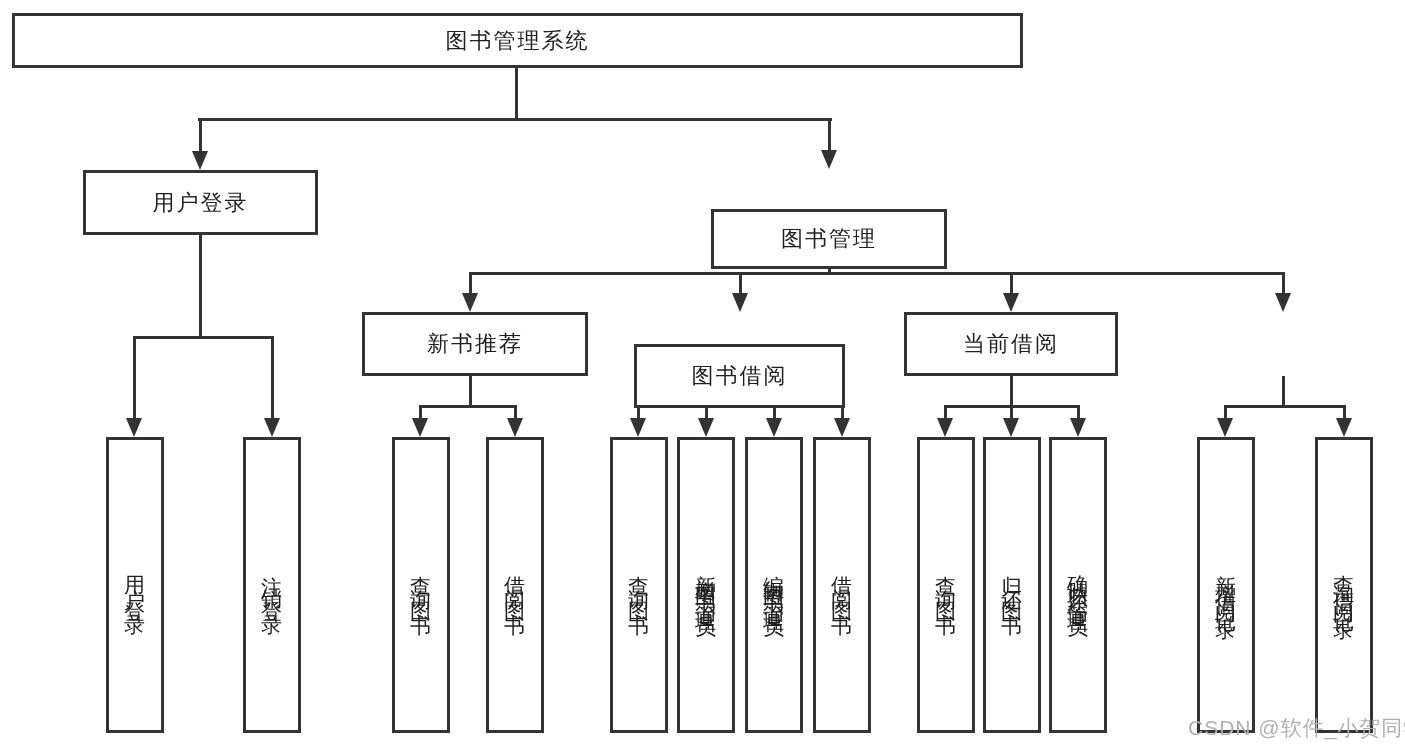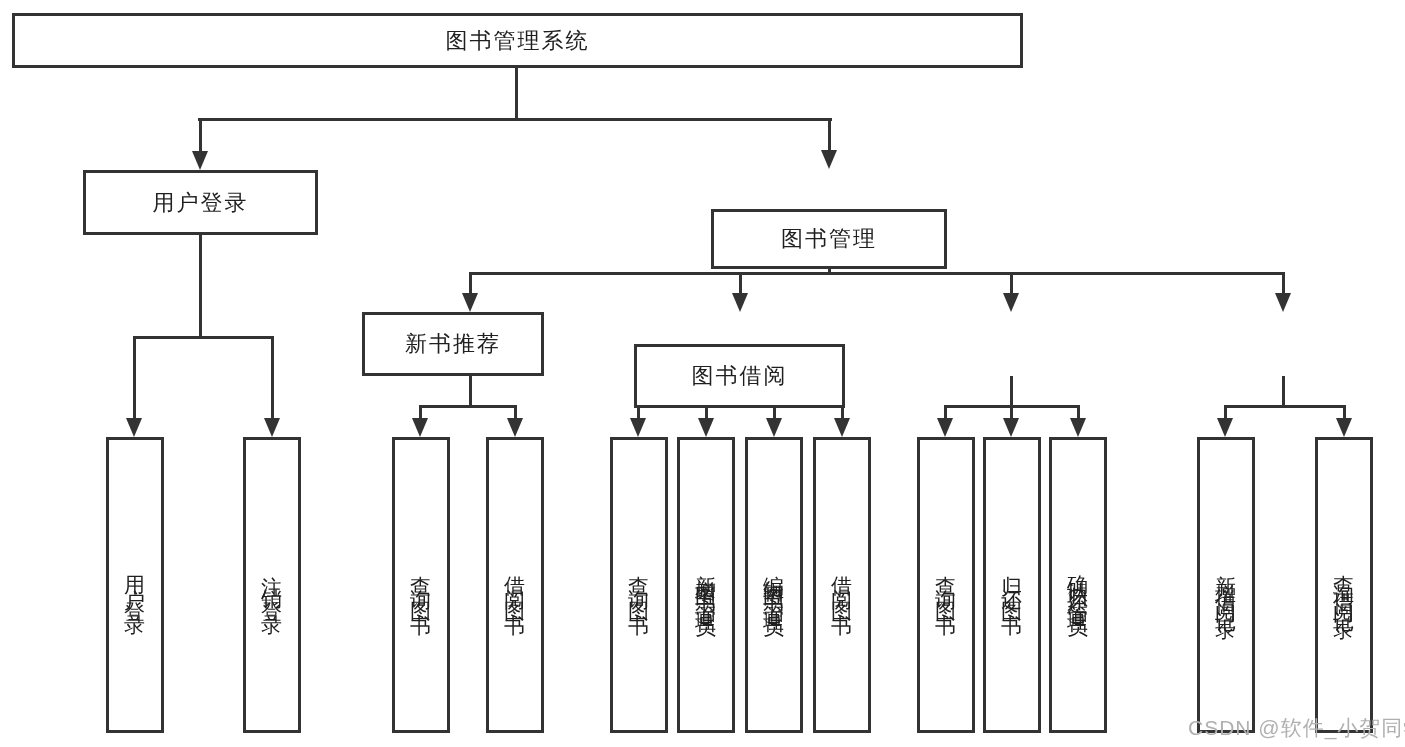--- a/index.html
+++ b/index.html
@@ -21,21 +21,21 @@
   .vline,.hline{position:absolute;background:#333333;}
   .tri{
     position:absolute;width:0;height:0;
     border-left:8px solid transparent;border-right:8px solid transparent;
     border-top:19px solid #333333;
   }
   
   #root-box{left:12px;top:13px;width:1011px;height:55px;}
   #l2-user{left:83px;top:170px;width:235px;height:65px;}
   #l2-book{left:711px;top:169px;width:236px;height:60px;margin-top:40px;}
-  #l3-recommend{left:362px;top:312px;width:182px;height:64px;}
+  #l3-recommend{left:362px;top:312px;width:226px;height:64px;}
   #l3-borrow{left:634px;top:312px;width:211px;height:64px;margin-top:32px;}
   #l3-current{left:904px;top:312px;width:214px;height:64px;}
   #l3-records{left:1172px;top:312px;width:215px;height:64px;}
   .leaf{top:437px;width:58px;height:296px;}
   #leaf-user-0{left:106px;}#leaf-user-1{left:243px;}
   #leaf-rec-0{left:392px;}#leaf-rec-1{left:486px;}
   #leaf-bor-0{left:610px;}#leaf-bor-1{left:677px;}#leaf-bor-2{left:745px;}#leaf-bor-3{left:813px;}
   #leaf-cur-0{left:917px;}#leaf-cur-1{left:983px;}#leaf-cur-2{left:1049px;}
   #leaf-rc-0{left:1197px;}#leaf-rc-1{left:1315px;}
   #watermark{
@@ -113,20 +113,23 @@
   <div class="box" id="l2-book">
     <span class="label">图书管理</span>
   </div>
 
   <div class="box" id="l3-recommend">
     <span class="label">新书推荐</span>
   </div>
   <div class="box" id="l3-borrow">
     <span class="label">图书借阅</span>
   </div>
+  <div class="box" id="l3-current">
+    <span class="label">当前借阅</span>
+  </div>
 
   <div class="box leaf" id="leaf-user-0">
     <span class="label">用户登录</span>
   </div>
   <div class="box leaf" id="leaf-user-1">
     <span class="label">注销登录</span>
   </div>
 
   <div class="box leaf" id="leaf-rec-0">
     <span class="label">查询图书</span>

